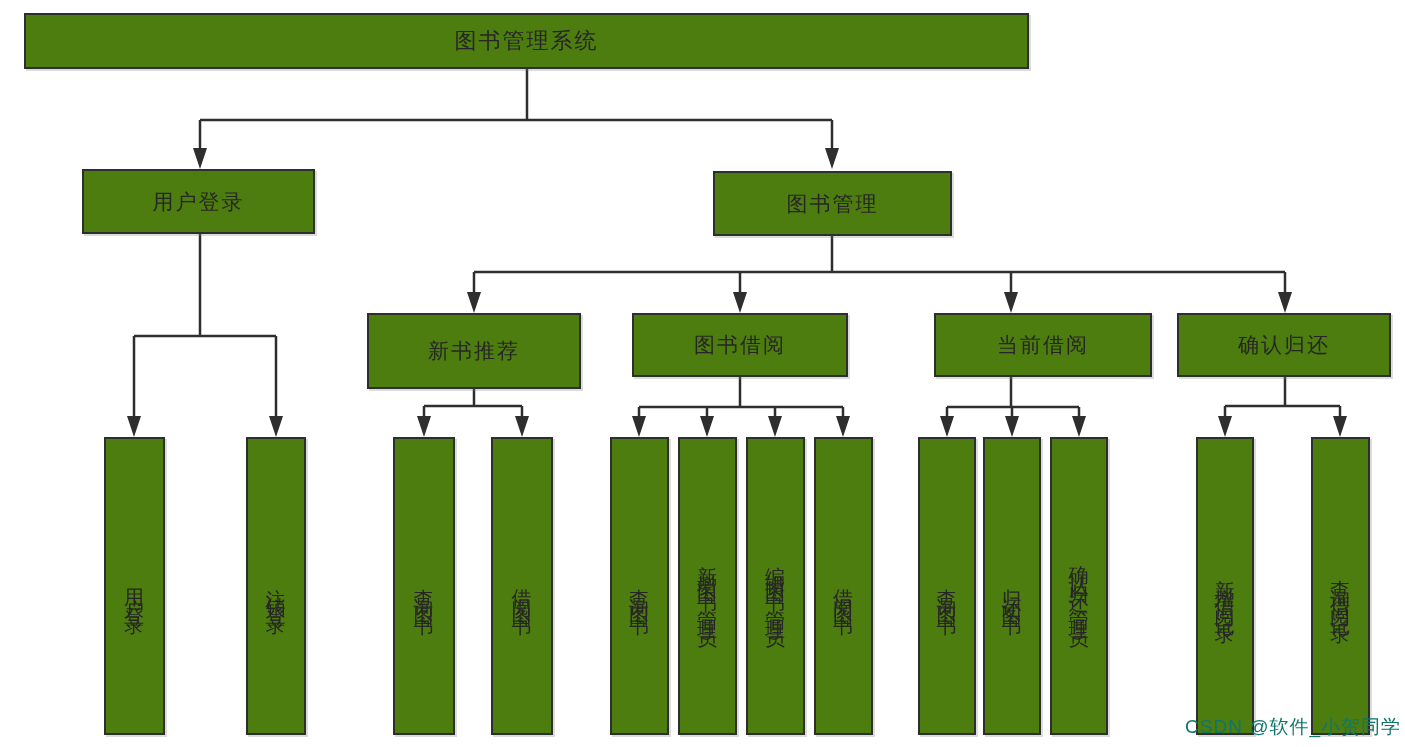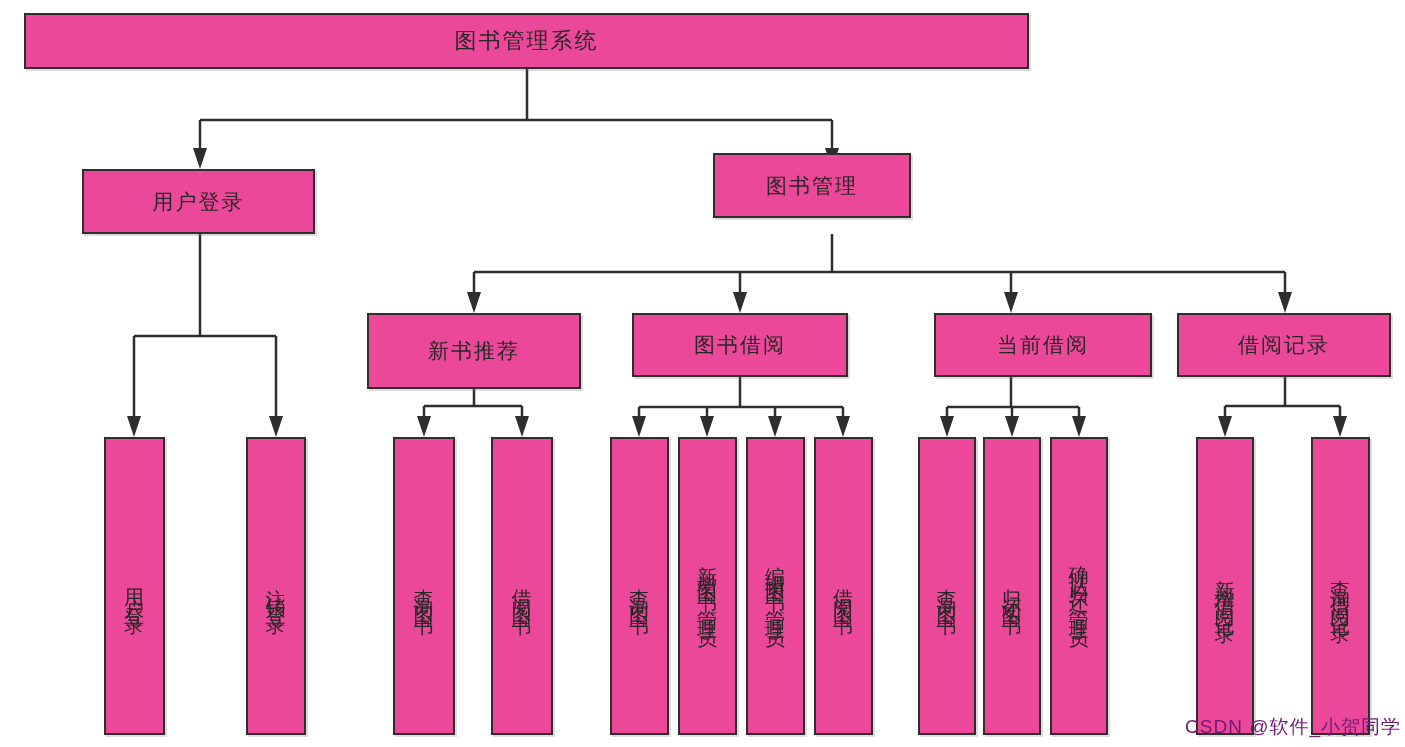--- a/index.html
+++ b/index.html
@@ -14,21 +14,21 @@
   }
   .wires {
     position: absolute;
     left: 0; top: 0;
     width: 1405px; height: 747px;
     pointer-events: none;
   }
   .node {
     position: absolute;
     box-sizing: border-box;
-    background: #ec4899;
+    background: #4d7c0f;
     border: 2.5px solid #2e2e2e;
     box-shadow: 2px 2px 0 rgba(130,130,130,0.28);
     display: flex;
     align-items: center;
     justify-content: center;
     text-align: center;
   }
   .h-node { font-size: 21px; letter-spacing: 2px; }
   .root-node { font-size: 22px; letter-spacing: 2px; }
   .leaf { }
@@ -39,21 +39,21 @@
     letter-spacing: 9px;
     padding-top: 9px;
     line-height: 1;
     white-space: nowrap;
   }
   .watermark {
     position: absolute;
     right: 4px;
     bottom: 7px;
     font-size: 19px;
-    color: #701a75;
+    color: #0f766e;
     letter-spacing: 1px;
     white-space: nowrap;
   }
 </style>
 </head>
 <body>
 
 <div class="stage">
 
   <svg class="wires" viewBox="0 0 1405 747" xmlns="http://www.w3.org/2000/svg" aria-hidden="true">
@@ -92,26 +92,26 @@
       <polygon points="1005,416 1019,416 1012,437"></polygon>
       <polygon points="1072,416 1086,416 1079,437"></polygon>
       <polygon points="1218,416 1232,416 1225,437"></polygon>
       <polygon points="1333,416 1347,416 1340,437"></polygon>
     </g>
   </svg>
 
   <div class="node root-node" style="left:24px; top:13px; width:1005px; height:56px;">图书管理系统</div>
 
   <div class="node h-node" style="left:82px; top:169px; width:233px; height:65px;">用户登录</div>
-  <div class="node h-node" style="left:713px; top:153px; width:198px; height:65px;">图书管理</div>
+  <div class="node h-node" style="left:713px; top:171px; width:239px; height:65px;">图书管理</div>
 
   <div class="node h-node" style="left:367px; top:313px; width:214px; height:76px;">新书推荐</div>
   <div class="node h-node" style="left:632px; top:313px; width:216px; height:64px;">图书借阅</div>
   <div class="node h-node" style="left:902px; top:313px; width:218px; height:64px;margin-left:32px;">当前借阅</div>
-  <div class="node h-node" style="left:1177px; top:313px; width:214px; height:64px;">借阅记录</div>
+  <div class="node h-node" style="left:1177px; top:313px; width:214px; height:64px;">确认归还</div>
 
   <div class="node leaf" style="left:104px; top:437px; width:61px; height:298px;">
     <span class="vtext">用户登录</span>
   </div>
   <div class="node leaf" style="left:246px; top:437px; width:60px; height:298px;">
     <span class="vtext">注销登录</span>
   </div>
 
   <div class="node leaf" style="left:393px; top:437px; width:62px; height:298px;">
     <span class="vtext">查询图书</span>

